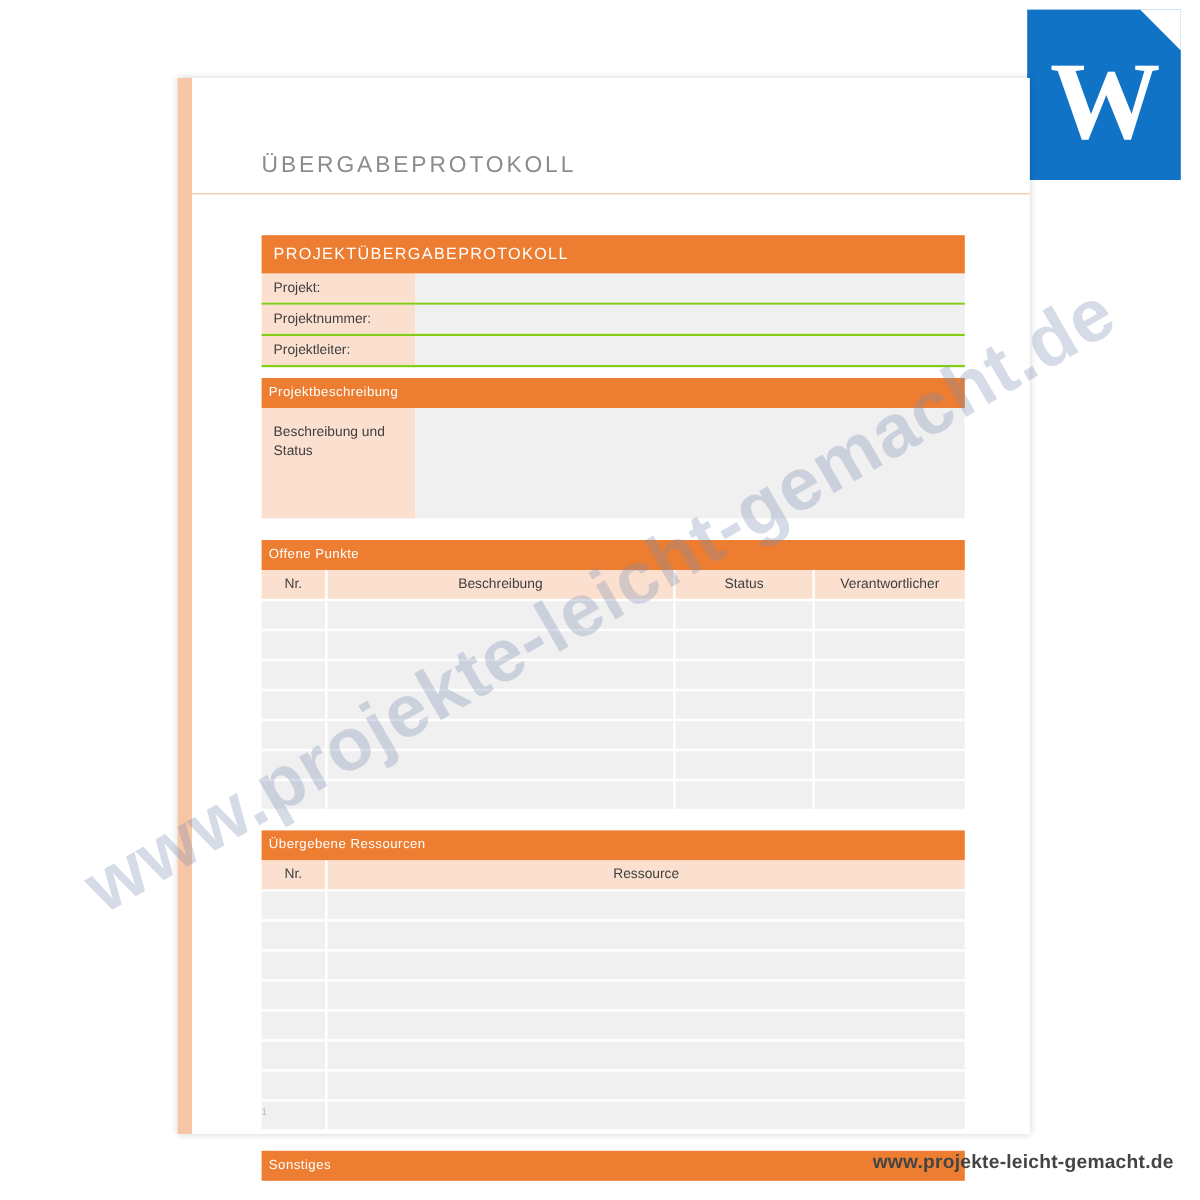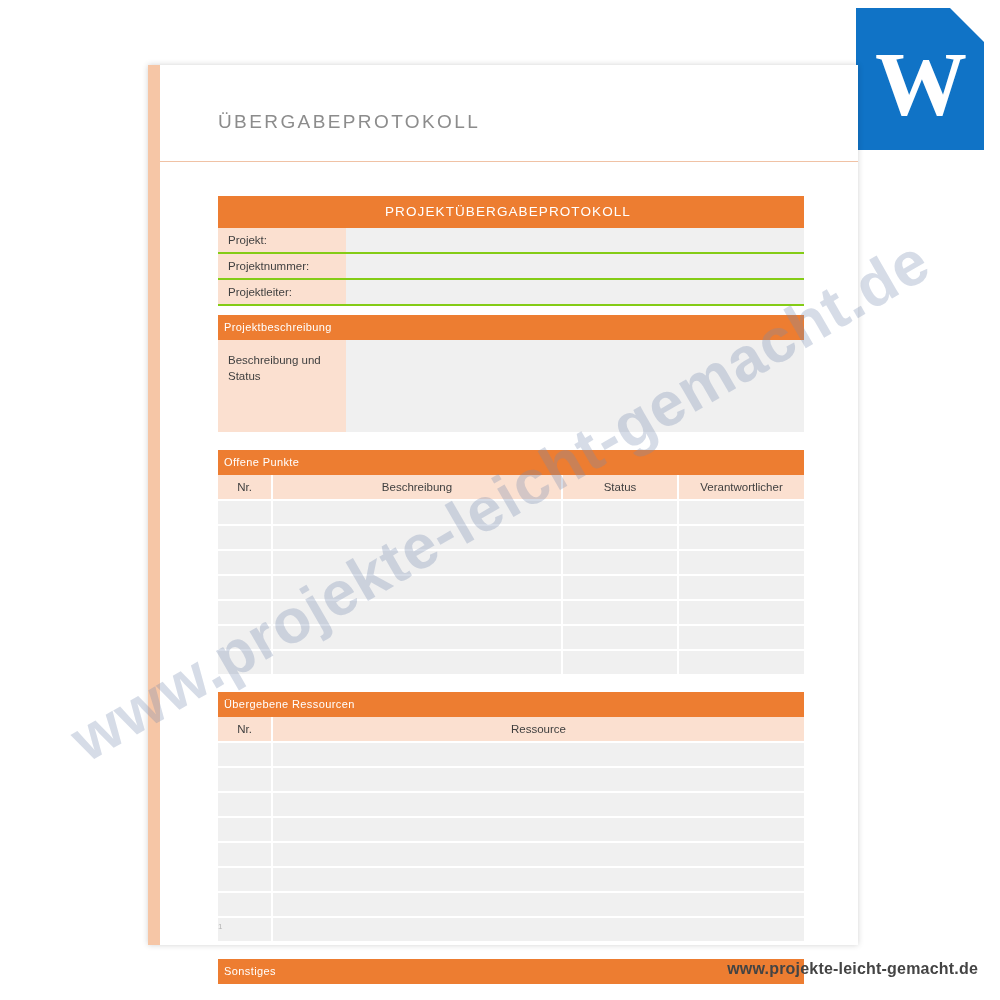--- a/index.html
+++ b/index.html
@@ -74,21 +74,21 @@
     left: 12px;
     top: 0;
     right: 0;
     bottom: 0;
     background: #ffffff;
   }
 
   .doc-title {
     position: absolute;
     left: 58px;
-    top: 46px;
+    top: 62px;
     font-size: 19px;
     letter-spacing: 2.4px;
     color: #8c8c8c;
     font-weight: normal;
   }
   .title-rule {
     position: absolute;
     left: 0;
     right: 0;
     top: 96px;
@@ -109,21 +109,20 @@
     color: #ffffff;
     font-size: 11px;
     padding: 6px 10px 7px 6px;
     box-sizing: border-box;
     letter-spacing: 0.4px;
   }
   .band.main {
     font-size: 13.5px;
     letter-spacing: 1.1px;
     padding: 8px 16px 9px 10px;
-    text-align: center;
   }
 
   .row {
     display: flex;
     border-bottom: 2px solid #84cc16;
   }
   .cell-label {
     width: 128px;
     background: #fbe0d0;
     color: #3f3f3f;

